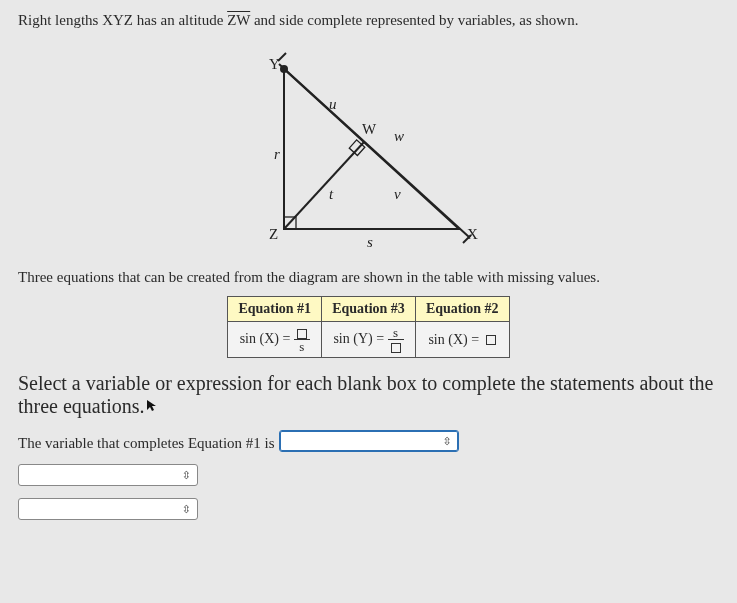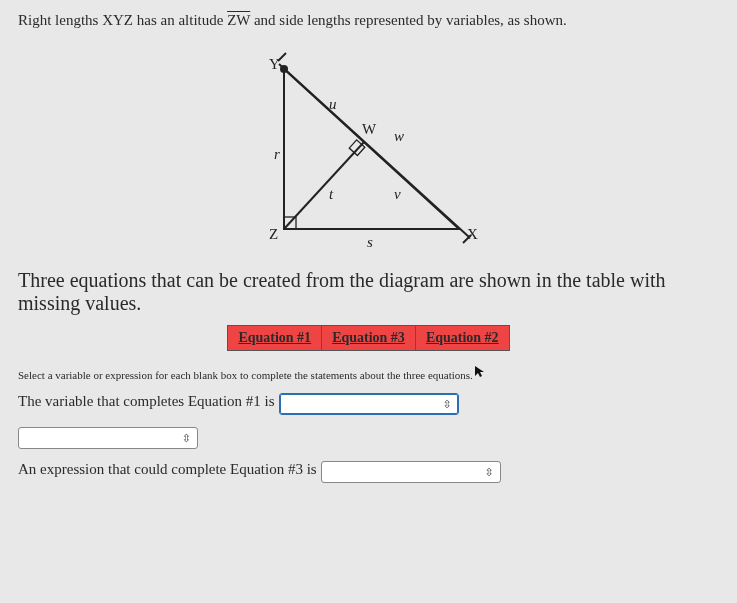--- a/index.html
+++ b/index.html
@@ -19,64 +19,64 @@
     }
     .seg-over { text-decoration: overline; text-align: center; }
     .diagram-wrap {
       width: 100%;
       display: flex;
       justify-content: center;
       margin: 6px 0 10px 0;
     }
     svg.diagram { width: 280px; height: 220px; }
     .mid-text {
-      font-size: 20px;
+      font-size: 15px;
       margin: 8px 0 10px 0;
     }
     table.eq-table {
       margin: 0 auto 14px auto;
       border-collapse: collapse;
       background: #f3f3f3;
     }
     table.eq-table th, table.eq-table td {
       border: 1px solid #555;
       padding: 4px 10px;
       font-size: 14px;
       text-align: center;
       vertical-align: middle;
     }
-    table.eq-table th { font-weight: bold; background: #ef4444; text-decoration: underline; }
+    table.eq-table th { font-weight: bold; background: #fef9c3; }
     .frac {
       display: inline-block;
       vertical-align: middle;
       text-align: center;
       line-height: 1;
       font-size: 13px;
     }
     .frac .num { display: block; border-bottom: 1px solid #333; padding: 0 3px; }
     .frac .den { display: block; padding: 0 3px; }
     .placeholder-box {
       display: inline-block;
       width: 10px; height: 10px;
       border: 1px solid #333;
       vertical-align: middle;
     }
     .instruct {
-      font-size: 11px;
+      font-size: 20px;
       margin: 6px 0 12px 0;
     }
     .cursor-arrow {
       display: inline-block;
       transform: translateY(-1px);
     }
     .answer-row {
       font-size: 15px;
       margin: 8px 0 12px 0;
       display: flex;
-      align-items: flex-start;
+      align-items: flex-end;
       gap: 4px;
     }
     .dropdown {
       display: inline-flex;
       align-items: center;
       justify-content: flex-end;
       min-width: 180px;
       height: 22px;
       background: #fff;
       border: 1px solid #888;
@@ -89,21 +89,21 @@
     .dropdown .caret {
       font-size: 11px;
       color: #444;
       line-height: 1;
     }
   </style>
 </head>
 <body>
 
 <div class="problem-statement">
-  <span>Right lengths XYZ has an altitude </span><span class="seg-over">ZW</span><span> and side lengths represented by variables, as shown.</span>
+  <span>Right lengths XYZ has an altitude </span><span class="seg-over">ZW</span><span> and side complete represented by variables, as shown.</span>
 </div>
 
 <div class="diagram-wrap">
   <svg class="diagram" viewBox="0 0 280 220">
     <g stroke="#222" stroke-width="2" fill="none">
       <polygon points="55,190 230,190 55,30"></polygon>
       <line x1="55" y1="190" x2="135" y2="103"></line>
       <line x1="50" y1="25" x2="240" y2="198"></line>
       <line x1="49" y1="22" x2="57" y2="14"></line>
       <line x1="242" y1="196" x2="234" y2="204"></line>
@@ -130,20 +130,40 @@
 
 <div class="mid-text">Three equations that can be created from the diagram are shown in the table with missing values.</div>
 
 <table class="eq-table">
   <tbody>
       <tr>
     <th>Equation #1</th>
     <th>Equation #3</th>
     <th>Equation #2</th>
   </tr>
+  <tr>
+    <td>
+      <span>sin (X) =</span>
+      <span class="frac">
+        <span class="num"><span class="placeholder-box"></span></span>
+        <span class="den">s</span>
+      </span>
+    </td>
+    <td>
+      <span>sin (Y) =</span>
+      <span class="frac">
+        <span class="num">s</span>
+        <span class="den"><span class="placeholder-box"></span></span>
+      </span>
+    </td>
+    <td>
+      <span>sin (X) =</span>
+      &nbsp;<span class="placeholder-box"></span>
+    </td>
+  </tr>
 </tbody>
   </table>
 
 <div class="instruct">
   <span>Select a variable or expression for each blank box to complete the statements about the three equations.</span><span class="cursor-arrow">
     <svg width="14" height="14" viewBox="0 0 14 14">
         <path d="M2 2 L2 12 L5 9 L7 13 L9 12 L7 8 L11 8 Z" fill="#111"></path>
       </svg>
   </span>
 </div>
@@ -155,17 +175,16 @@
   </span>
 </div>
 
 <div class="answer-row">
   <span class="dropdown">
     <span class="caret">⇳</span>
   </span>
 </div>
 
 <div class="answer-row">
-  <span>An expression that could complete Equation #3 is</span>
   <span class="dropdown">
     <span class="caret">⇳</span>
   </span>
 </div>
 
 </body></html>

